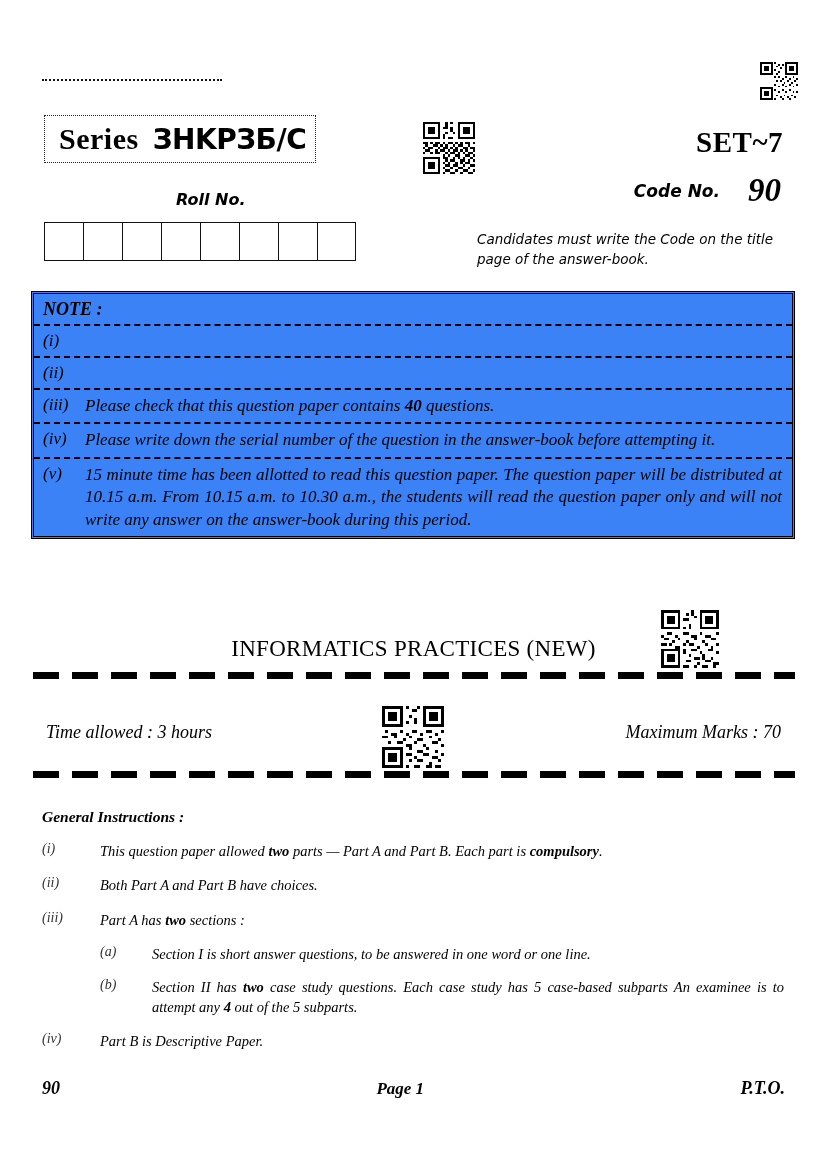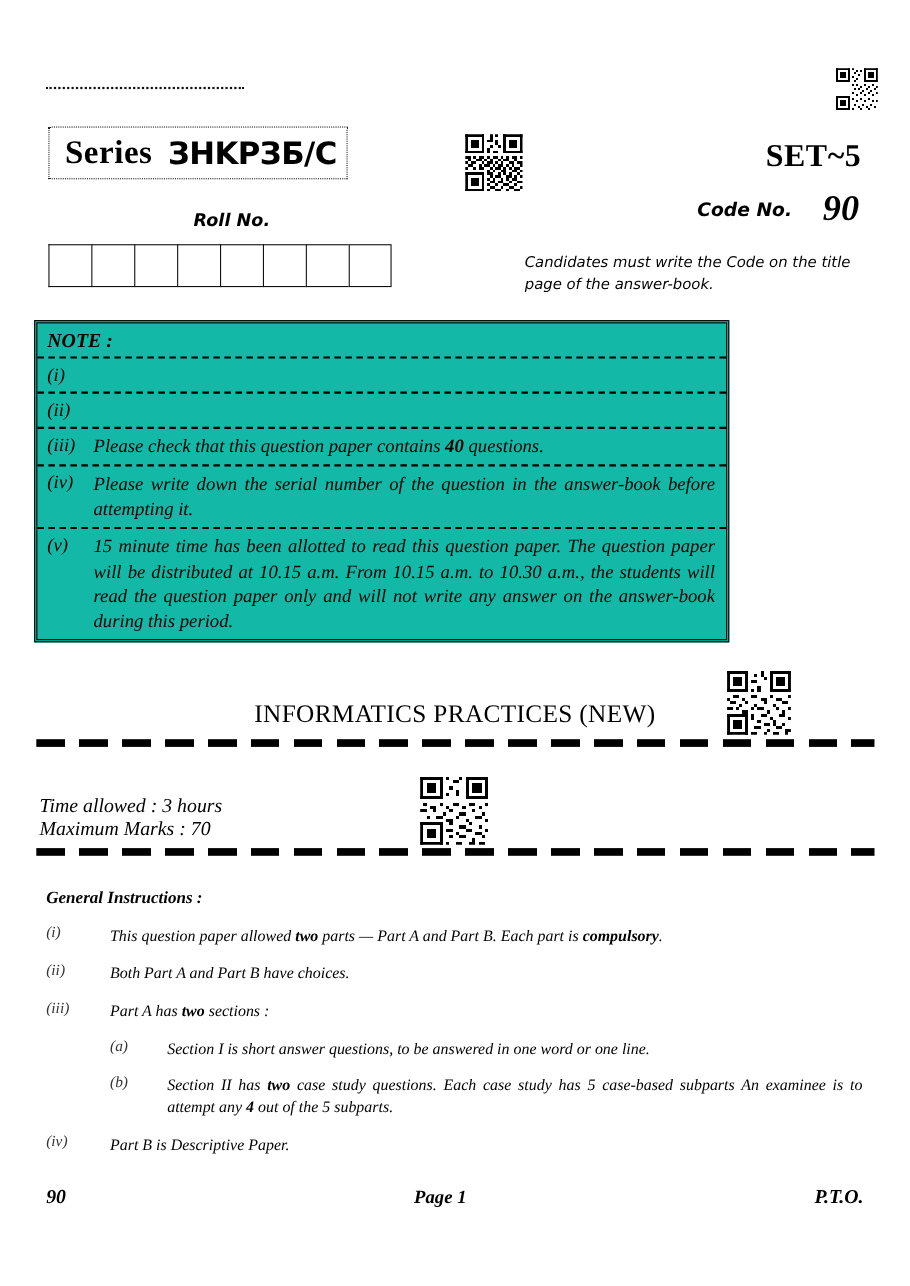--- a/index.html
+++ b/index.html
@@ -136,24 +136,24 @@
     border-right: none;
     box-sizing: border-box;
   }
   .roll-cell:last-child { border-right: 1.5px solid #111; }
 
   
   .note-box {
     position: absolute;
     left: 31px;
     top: 291px;
-    width: 632px;
+    width: 764px;
     border: 3px double #000;
     box-sizing: border-box;
-    background: #14b8a6;
+    background: #3b82f6;
   }
   .note-head {
     font-family: "Liberation Serif", serif;
     font-style: italic;
     font-weight: bold;
     font-size: 18px;
     padding: 5px 0 4px 9px;
     border-bottom: 2px dashed #000;
   }
   .note-row {
@@ -197,30 +197,29 @@
     width: 762px;
     height: 7px;
     background-image: repeating-linear-gradient(
       to right, #000 0 26px, rgba(0,0,0,0) 26px 39px);
   }
   .dash-top    { top: 672px; }
   .dash-bottom { top: 771px; }
 
   .time-row {
     position: absolute;
-    left: 36px;
+    left: 46px;
     right: 46px;
     top: 722px;
     display: flex;
     justify-content: space-between;
     align-items: baseline;
     font-family: "Liberation Serif", serif;
     font-style: italic;
     font-size: 18px;
-    flex-direction: column;
   }
 
   
   .gi-head {
     position: absolute;
     left: 42px;
     top: 808px;
     font-family: "Liberation Serif", serif;
     font-style: italic;
     font-weight: bold;
@@ -447,21 +446,21 @@
         <rect x="13" y="19" width="1" height="1"></rect>
       <rect x="16" y="19" width="2" height="1"></rect>
         <rect x="20" y="19" width="1" height="1"></rect>
       <rect x="8" y="20" width="1" height="1"></rect>
         <rect x="11" y="20" width="2" height="1"></rect>
       <rect x="15" y="20" width="1" height="1"></rect>
         <rect x="18" y="20" width="2" height="1"></rect>
     </g>
   </svg>
 
-  <div class="set-label">SET~5</div>
+  <div class="set-label">SET~7</div>
 
   <div class="code-row">
     <span class="code-label">Code No.</span>
     <span class="code-value">90</span>
   </div>
 
   <div class="candidate-note">Candidates must write the Code on the title page of the answer-book.</div>
 
   <div class="roll-label">Roll No.</div>
   <div class="roll-boxes">

